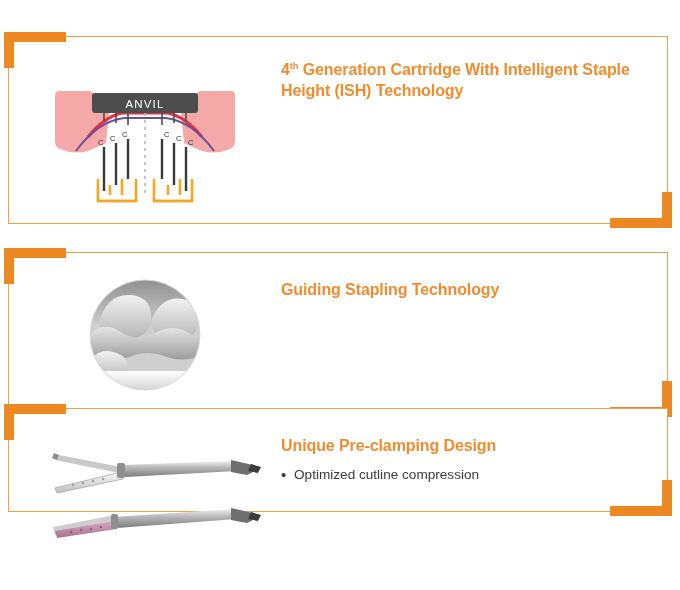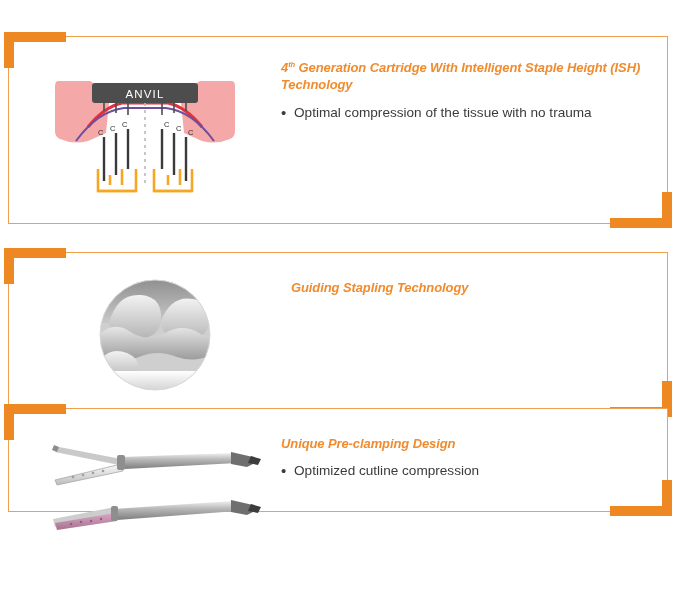--- a/index.html
+++ b/index.html
@@ -66,40 +66,39 @@
   .card-inner {
     display: flex;
     align-items: flex-start;
     height: 100%;
     box-sizing: border-box;
   }
 
   .card-figure {
     flex: 0 0 272px;
     display: flex;
-    align-items: flex-start;
+    align-items: flex-end;
     justify-content: center;
     height: 100%;
     box-sizing: border-box;
   }
 
   .card-body {
     flex: 1 1 auto;
     padding-right: 22px;
     box-sizing: border-box;
   }
 
   .card-title {
     color: #F08C2E;
     font-weight: bold;
-    font-size: 13px;
+    font-size: 16px;
     line-height: 1.33;
     letter-spacing: -0.1px;
     margin: 0 0 9px 0;
-    font-style: italic;
   }
   .card-title sup {
     font-size: 0.58em;
     vertical-align: super;
     line-height: 0;
   }
 
   .bullets {
     list-style: none;
     margin: 0;
@@ -121,21 +120,21 @@
     color: #3b3b3b;
     font-size: 15px;
   }
 
   
   #card-1 { top: 36px; height: 188px; }
   #card-1 .card-inner { padding-top: 22px; }
   #card-1 .card-figure { height: 160px; }
 
   
-  #card-2 { top: 252px; height: 161px; padding-left: 10px; }
+  #card-2 { top: 252px; height: 161px; }
   #card-2 .card-inner { padding-top: 26px; }
   #card-2 .card-figure { height: 112px; }
 
   
   #card-3 { top: 408px; height: 104px; }
   #card-3 .card-inner { padding-top: 26px; }
   #card-3 .card-figure { height: 118px; }
 
   svg { display: block; }
 </style>
@@ -206,21 +205,20 @@
             <path d="M118 116 v10"></path>
             <path d="M130 110 v16"></path>
             <path d="M104 132 h38"></path>
           </g>
         </svg>
       </div>
 
       <div class="card-body">
         <h2 class="card-title"><span>4</span><sup>th</sup><span> Generation Cartridge With Intelligent Staple Height (ISH) Technology</span></h2>
         <ul class="bullets">
-          <li>Optimal compression of the tissue with no trauma</li>
         </ul>
       </div>
     </div>
   </div>
 
   <div class="card" id="card-2">
     <span class="corner corner-tl-h"></span>
     <span class="corner corner-tl-v"></span>
     <span class="corner corner-br-h"></span>
     <span class="corner corner-br-v"></span>

